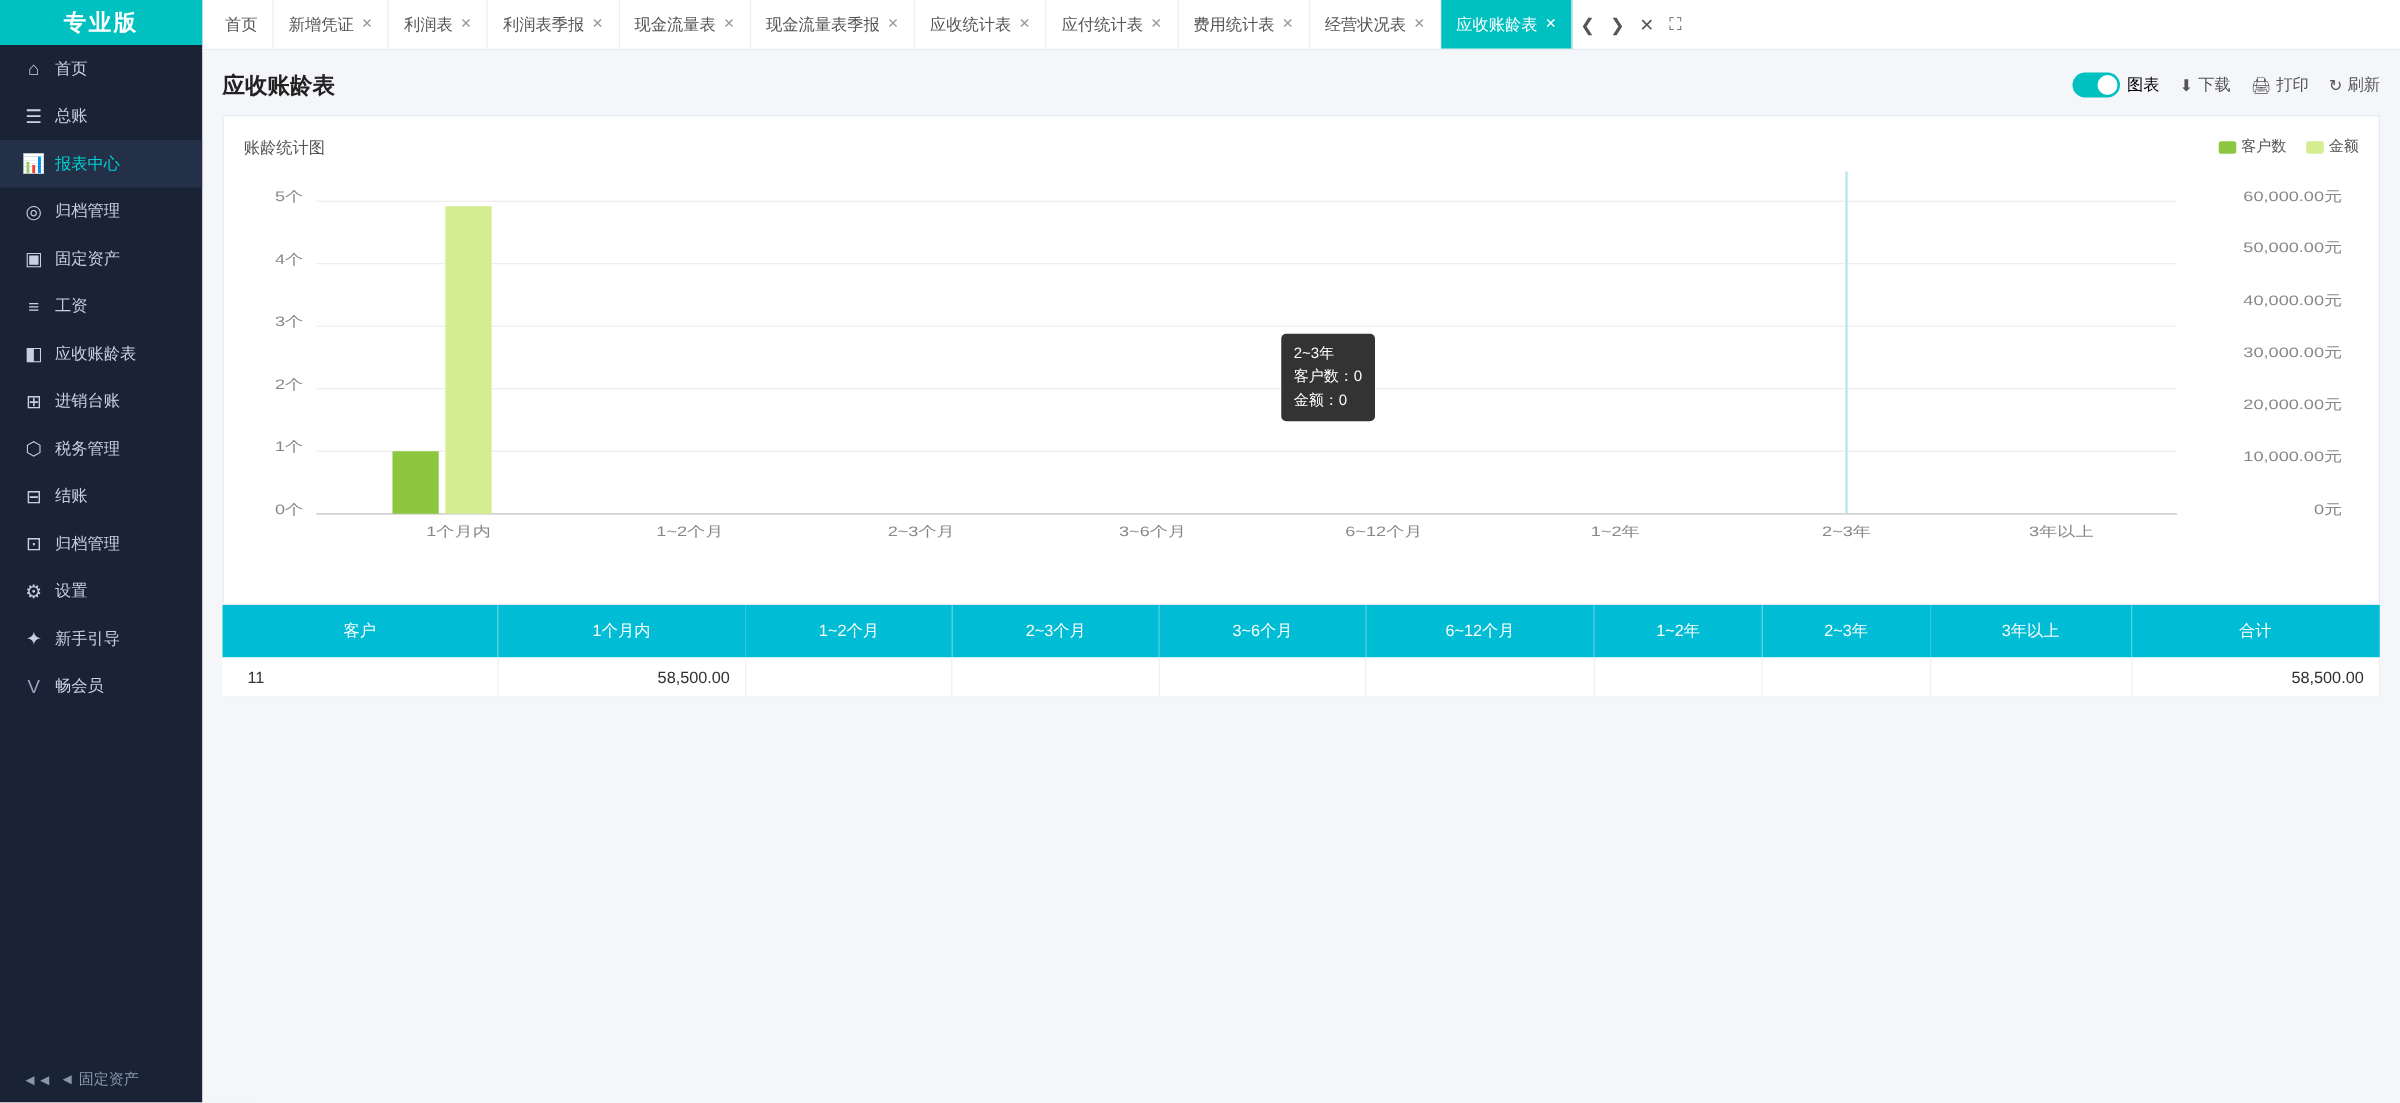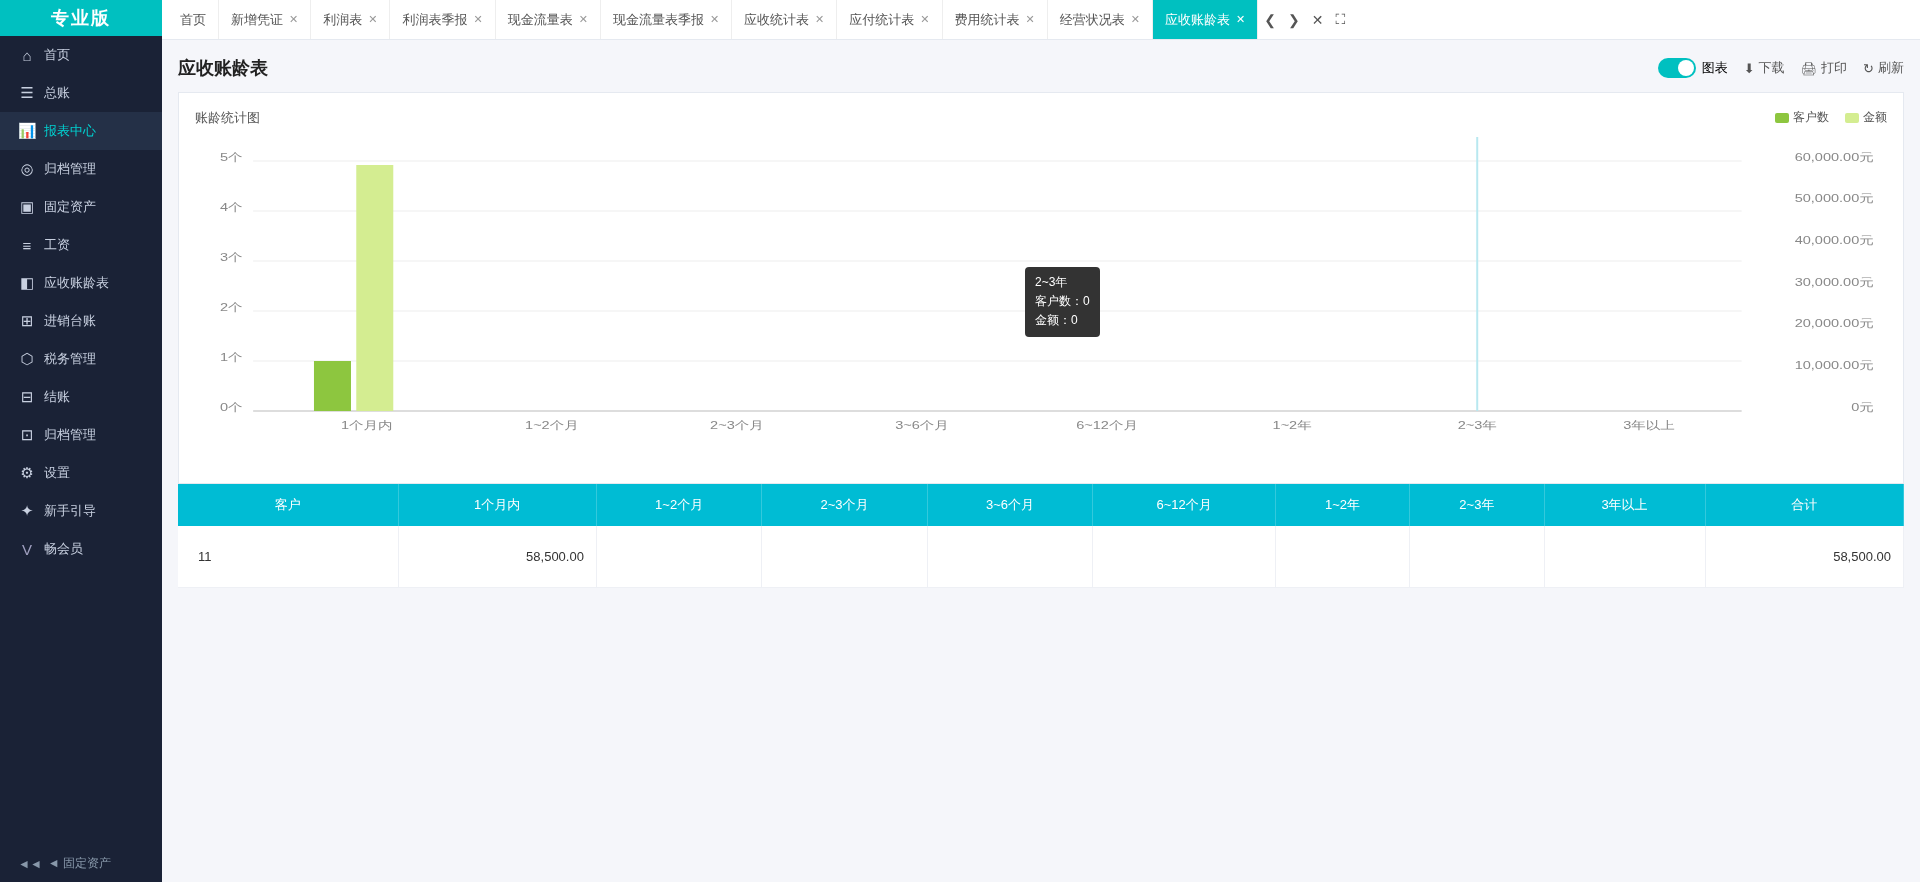--- a/index.html
+++ b/index.html
@@ -225,21 +225,21 @@
       border-right: 1px solid rgba(255,255,255,0.2);
     }
     .data-table thead th:first-child {
       width: 220px;
     }
     .data-table tbody tr {
       background: white;
       border-bottom: 1px solid #eef0f5;
     }
     .data-table tbody td {
-      padding: 23px 12px;
+      padding: 8px 12px;
       text-align: right;
       font-size: 13px;
       color: #333;
       border-right: 1px solid #eef0f5;
     }
     .data-table tbody td:first-child {
       text-align: left;
       padding-left: 20px;
     }
     .data-table .total-row td {

